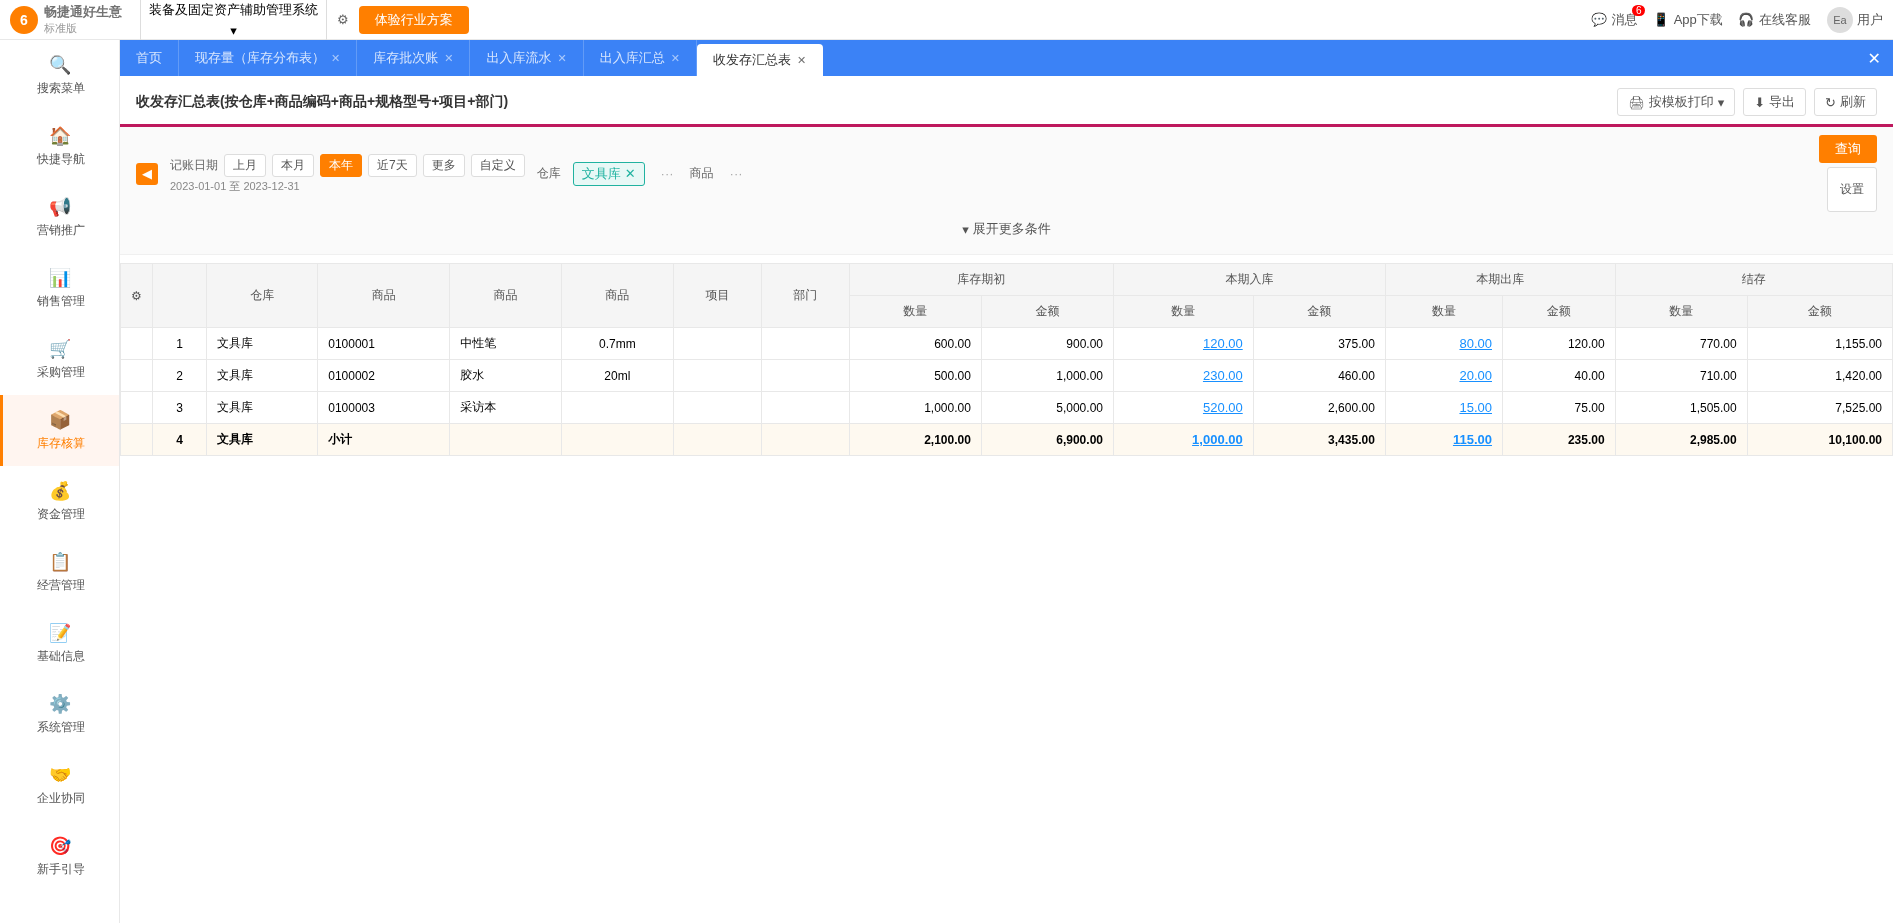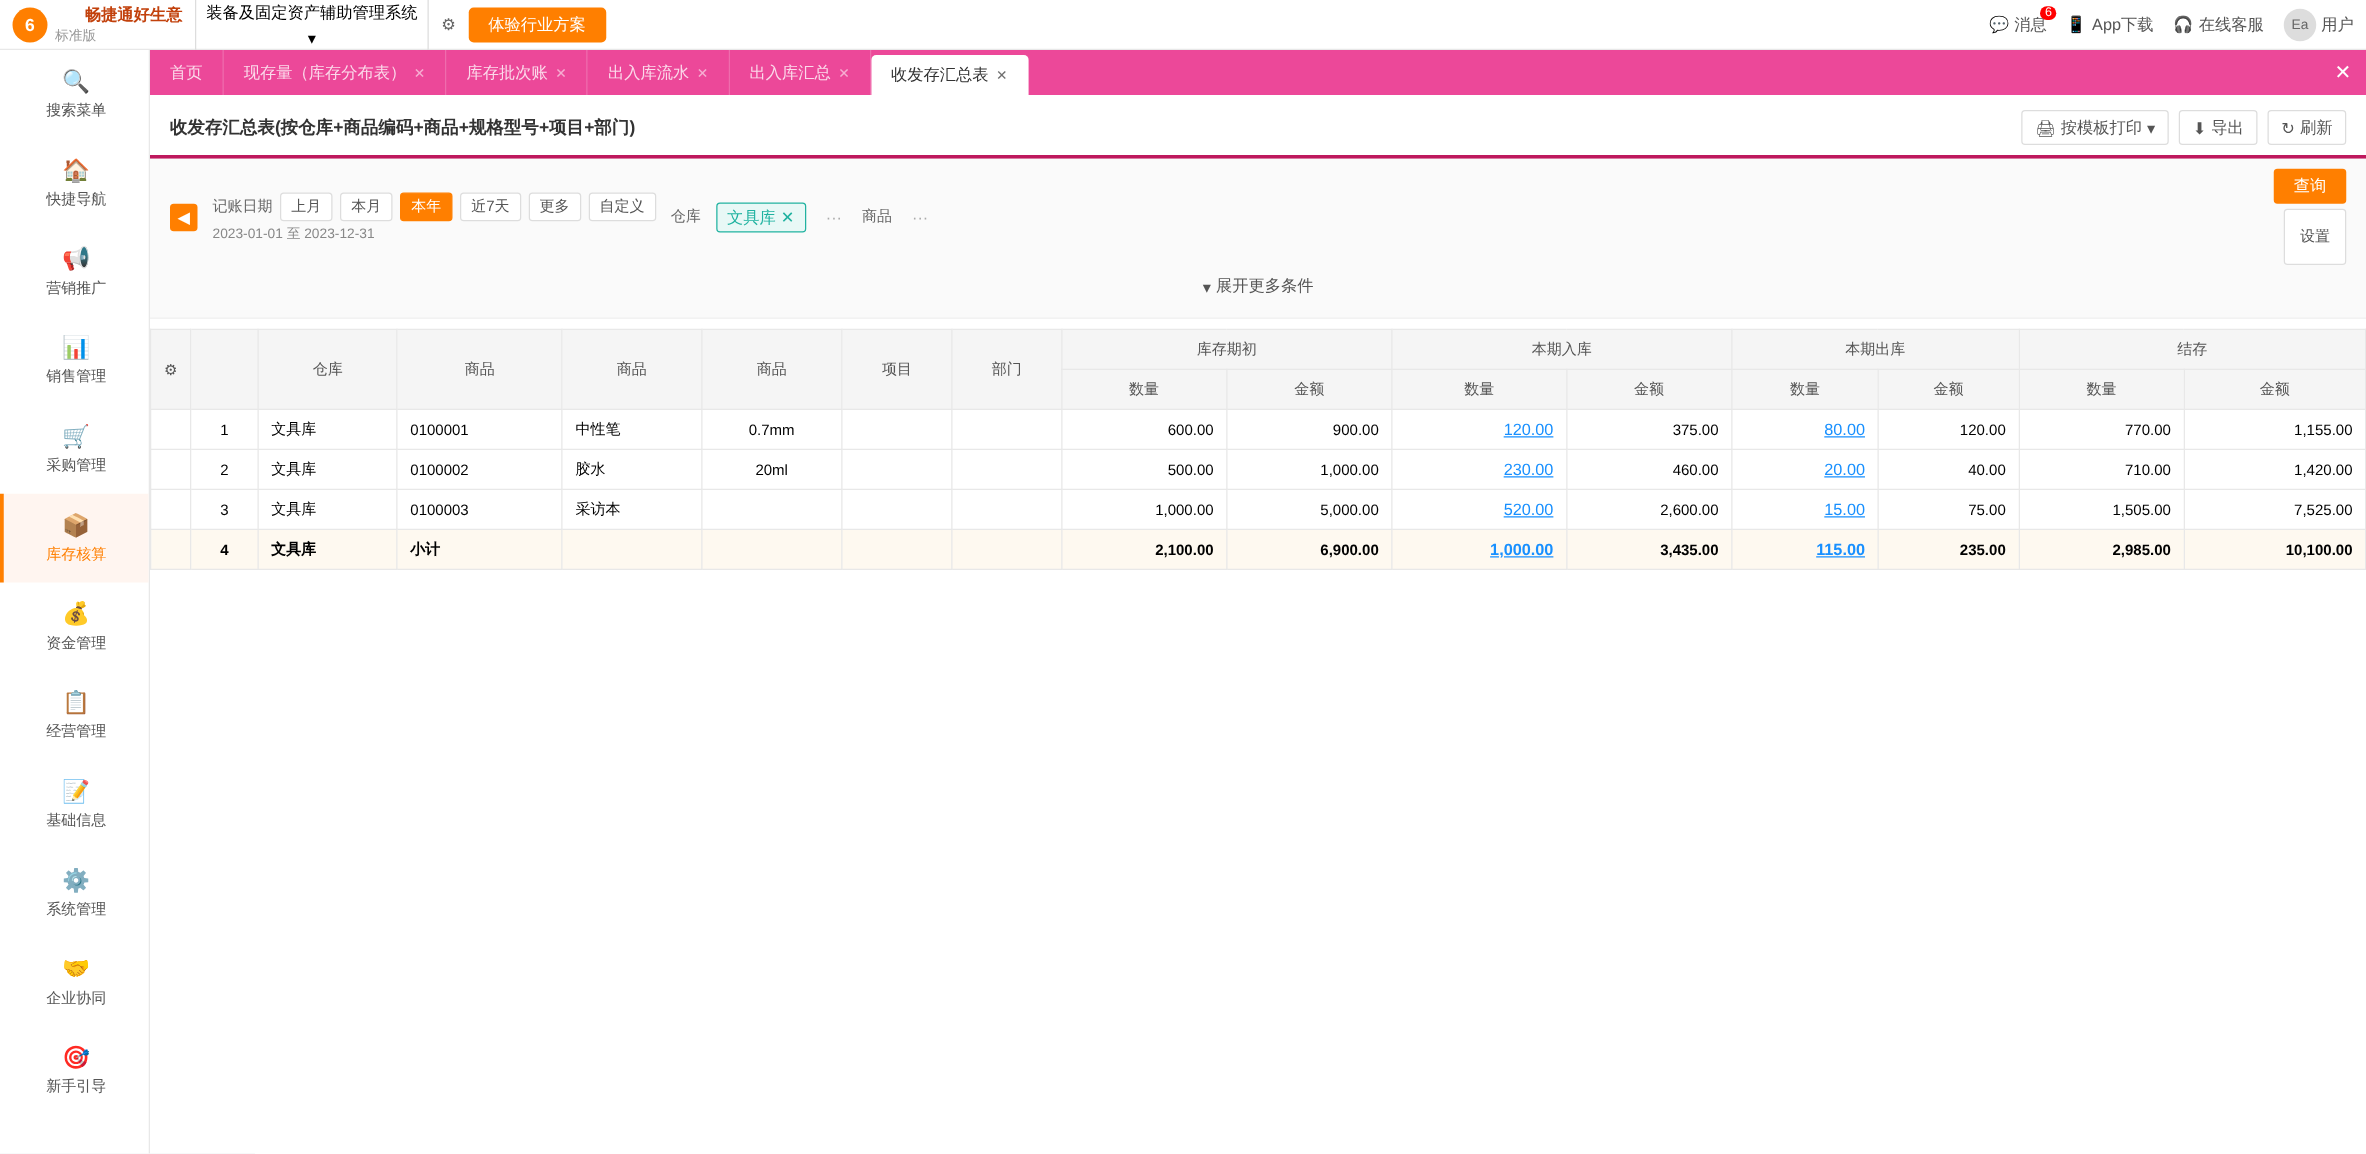--- a/index.html
+++ b/index.html
@@ -2,21 +2,21 @@
 <html><head>
   <meta charset="utf-8">
   <style>
     * { box-sizing: border-box; margin: 0; padding: 0; font-family: 'Microsoft YaHei', sans-serif; font-size: 13px; }
     body { background: #f0f2f5; display: flex; flex-direction: column; height: 923px; overflow: hidden; }
 
     
     .top-bar { height: 40px; background: #fff; display: flex; align-items: center; padding: 0 10px; border-bottom: 1px solid #e8e8e8; gap: 10px; }
     .logo-area { display: flex; align-items: center; gap: 6px; min-width: 120px; }
     .logo-icon { width: 28px; height: 28px; background: #ff7f00; border-radius: 50%; display: flex; align-items: center; justify-content: center; color: #fff; font-weight: bold; font-size: 14px; }
-    .logo-text { color: #c2410c; font-size: 13px; font-weight: bold; margin-left: 24px; }
+    .logo-text { color: #737373; font-size: 13px; font-weight: bold; }
     .logo-sub { color: #999; font-size: 11px; }
     .system-title-dropdown { display: flex; align-items: center; gap: 4px; padding: 4px 8px; border: 1px solid #ddd; border-radius: 4px; cursor: pointer; flex-direction: column; }
     .try-btn { background: #ff7f00; color: #fff; border: none; border-radius: 4px; padding: 5px 16px; cursor: pointer; font-size: 13px; }
     .top-right { margin-left: auto; display: flex; align-items: center; gap: 16px; color: #555; }
     .top-right-item { display: flex; align-items: center; gap: 4px; cursor: pointer; position: relative; }
     .badge { background: #f00; color: #fff; border-radius: 10px; font-size: 10px; padding: 0 4px; position: absolute; top: -6px; right: -8px; }
     .user-avatar { width: 26px; height: 26px; background: #ddd; border-radius: 50%; display: flex; align-items: center; justify-content: center; font-size: 11px; color: #666; }
     .gear-icon { cursor: pointer; color: #666; }
 
     
@@ -26,21 +26,21 @@
     .sidebar { width: 120px; background: #fff; border-right: 1px solid #e8e8e8; display: flex; flex-direction: column; overflow-y: auto; }
     .sidebar-item { display: flex; flex-direction: column; align-items: center; padding: 14px 8px; cursor: pointer; color: #555; border-left: 3px solid transparent; gap: 4px; }
     .sidebar-item.active { color: #ff7f00; border-left-color: #ff7f00; background: #fff5f0; }
     .sidebar-item-icon { font-size: 18px; }
     .sidebar-item-label { font-size: 12px; }
 
     
     .content-area { flex: 1; display: flex; flex-direction: column; overflow: hidden; }
 
     
-    .tab-bar { background: #ec4899; display: flex; align-items: center; height: 36px; padding: 0 0; overflow-x: auto; }
+    .tab-bar { background: #3b82f6; display: flex; align-items: center; height: 36px; padding: 0 0; overflow-x: auto; }
     .tab { display: flex; align-items: center; padding: 0 16px; height: 36px; cursor: pointer; color: rgba(255,255,255,0.8); white-space: nowrap; gap: 6px; border-right: 1px solid rgba(255,255,255,0.2); }
     .tab.active { background: #fff; color: #333; border-radius: 4px 4px 0 0; margin: 4px 0 0 0; height: 32px; }
     .tab-close { font-size: 11px; opacity: 0.7; }
     .tab-bar-close { margin-left: auto; padding: 0 12px; color: #fff; cursor: pointer; font-size: 16px; }
 
     
     .page-content { flex: 1; background: #fff; overflow-y: auto; padding: 0; }
 
     
     .page-header { padding: 12px 16px 8px; border-bottom: 3px solid #be185d; display: flex; align-items: center; justify-content: space-between; }

